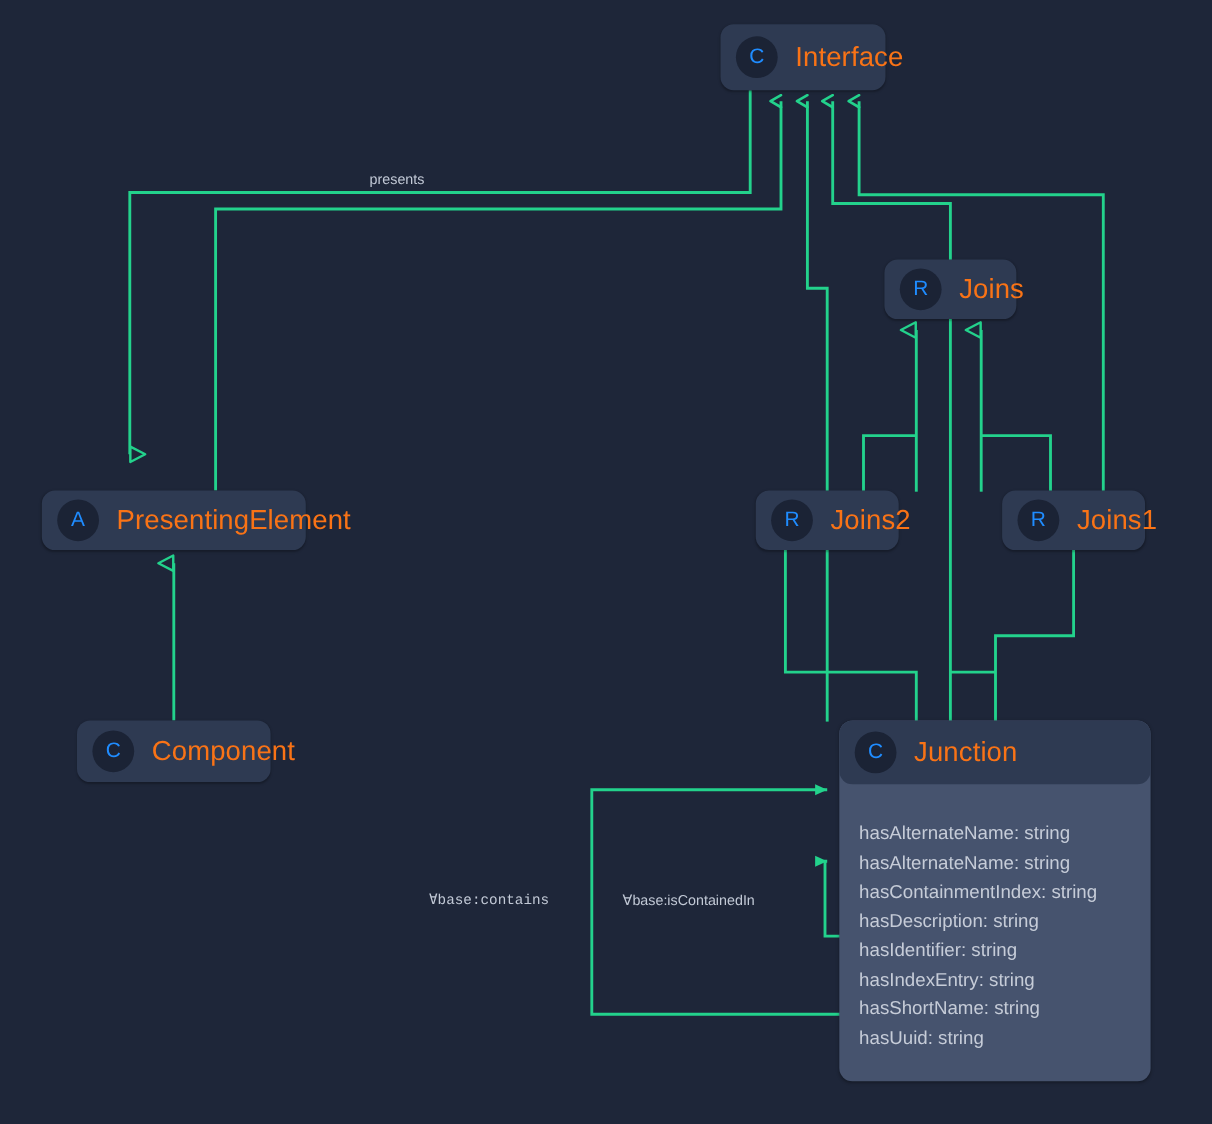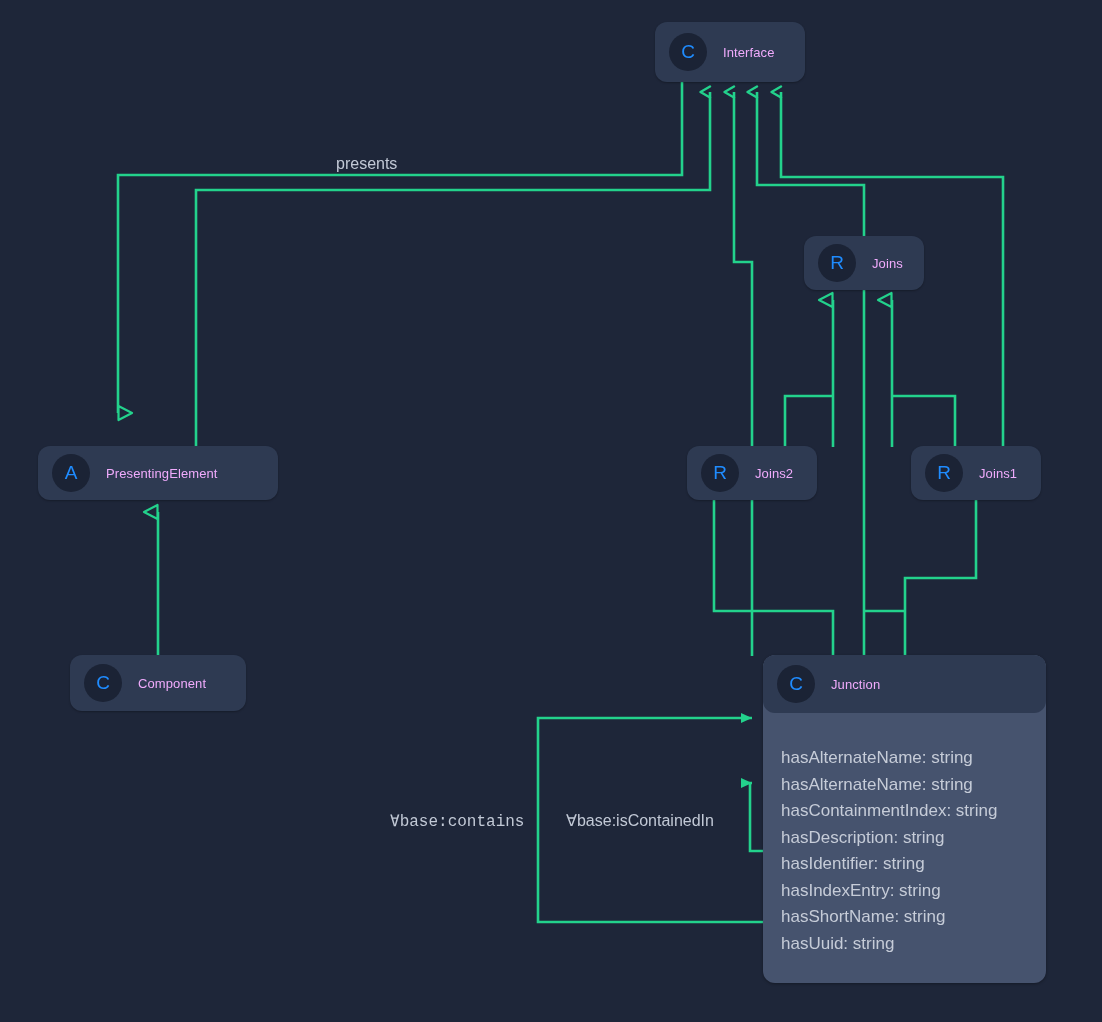--- a/index.html
+++ b/index.html
@@ -43,22 +43,22 @@
     border-radius: 50%;
     background: #1b2335;
     color: #1f8cff;
     font-size: 19px;
     display: flex;
     align-items: center;
     justify-content: center;
     font-family: "Liberation Sans", sans-serif;
   }
   .node-label {
-    color: #f0abfc;
-    font-size: 13px;
+    color: #f97316;
+    font-size: 25px;
     margin-left: 16px;
     white-space: nowrap;
     letter-spacing: 0.1px;
   }
   
   .classnode {
     position: absolute;
     box-sizing: border-box;
     border-radius: 12px;
     background: #46536e;
@@ -79,21 +79,21 @@
   }
   .attr {
     color: #c6ccd8;
     font-size: 17px;
     line-height: 26.5px;
     white-space: nowrap;
   }
   .edge-label {
     position: absolute;
     color: #c2c9d6;
-    font-size: 16px;
+    font-size: 13px;
     white-space: nowrap;
   }
 </style>
 </head>
 <body>
 
 <div id="canvas">
 
   <svg id="edge-layer" viewBox="0 0 1102 1022" width="1102" height="1022">
     <defs>

